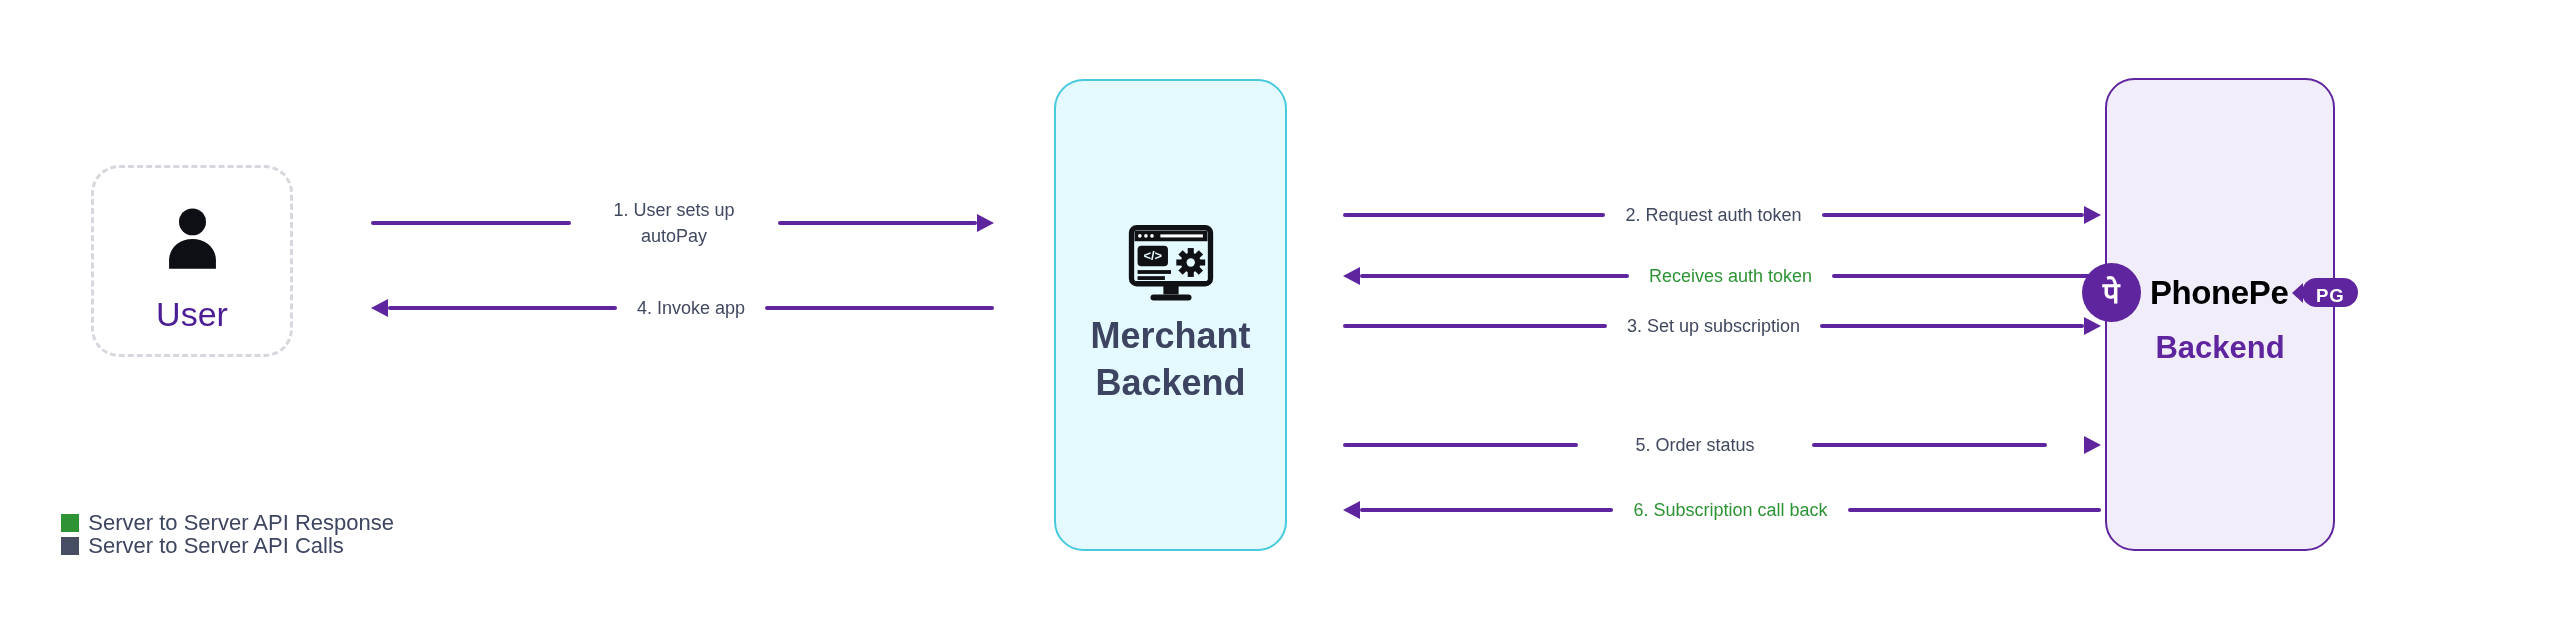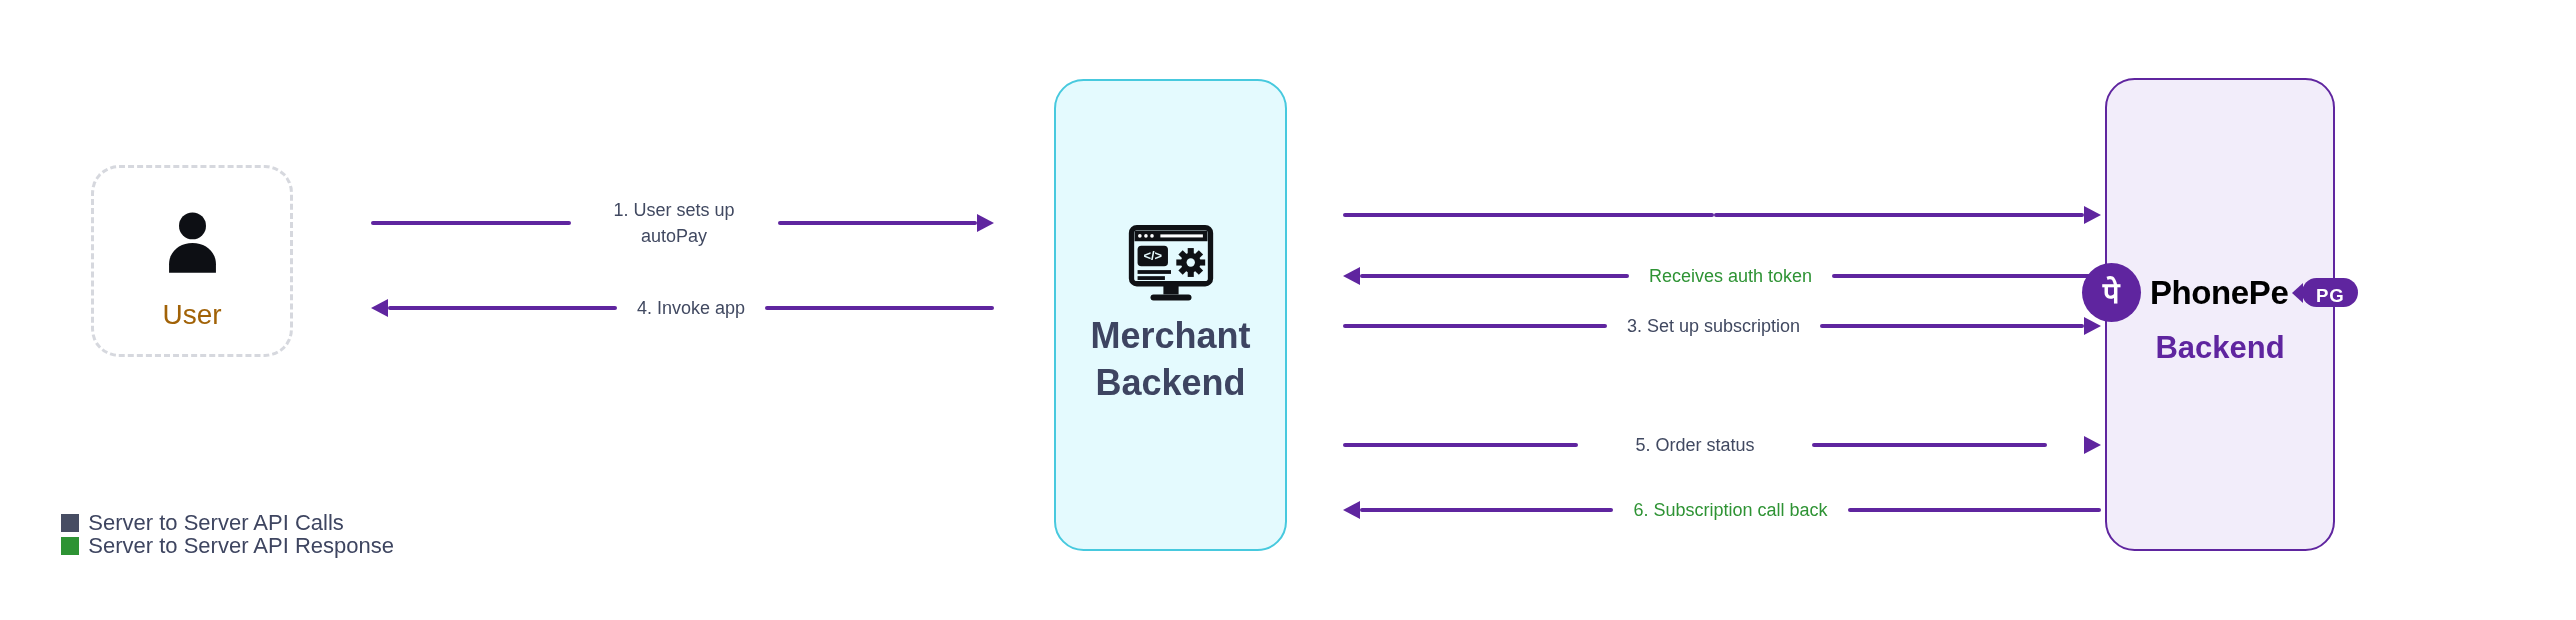--- a/index.html
+++ b/index.html
@@ -9,21 +9,21 @@
     position:relative; width:2576px; height:621px; background:#ffffff; overflow:hidden;
   }
 
   
   .actor { position:absolute; display:flex; flex-direction:column; align-items:center; justify-content:center; }
   .user-box {
     left:91px; top:165px; width:202px; height:192px;
     border:3.9px dashed #d6d8de; border-radius:28px; background:#ffffff;
     padding-top:14px;
   }
-  .user-label { font-size:28px; color:#a16207; margin-top:22px; }
+  .user-label { font-size:34px; color:#4c1d95; margin-top:22px; }
 
   .merchant-box {
     left:1054px; top:79px; width:233px; height:472px;
     background:#e4fafe; border:2.3px solid #47c9de; border-radius:29.5px;
   }
   .actor-title { font-size:36px; font-weight:bold; color:#3d4461; line-height:1.3; text-align:center; }
   .merchant-box .actor-title { margin-top:11px; }
 
   .phonepe-box {
     left:2105px; top:78px; width:230px; height:473px;
@@ -141,20 +141,21 @@
 
   <div class="flow-row rowsL" style="top:308px;">
     <span class="flow-head left"></span>
     <span class="flow-line"></span>
     <span class="flow-label call">4. Invoke app</span>
     <span class="flow-line"></span>
   </div>
 
   <div class="flow-row rowsR" style="top:215px;">
     <span class="flow-line"></span>
+    <span class="flow-label call">2. Request auth token</span>
     <span class="flow-line"></span>
     <span class="flow-head right"></span>
   </div>
 
   <div class="flow-row rowsR" style="top:276px;">
     <span class="flow-head left"></span>
     <span class="flow-line"></span>
     <span class="flow-label response">Receives auth token</span>
     <span class="flow-line"></span>
   </div>
@@ -176,23 +177,23 @@
 
   <div class="flow-row rowsR" style="top:510px;">
     <span class="flow-head left"></span>
     <span class="flow-line"></span>
     <span class="flow-label response">6. Subscription call back</span>
     <span class="flow-line"></span>
   </div>
 
   <div class="legend">
     <div class="legend-row">
+      <span class="legend-swatch response"></span>
+      <span class="legend-text">Server to Server API Response</span>
+    </div>
+    <div class="legend-row">
       <span class="legend-swatch call"></span>
       <span class="legend-text">Server to Server API Calls</span>
-    </div>
-    <div class="legend-row">
-      <span class="legend-swatch response"></span>
-      <span class="legend-text">Server to Server API Response</span>
     </div>
   </div>
 
 </div>
 
 
 </body></html>

